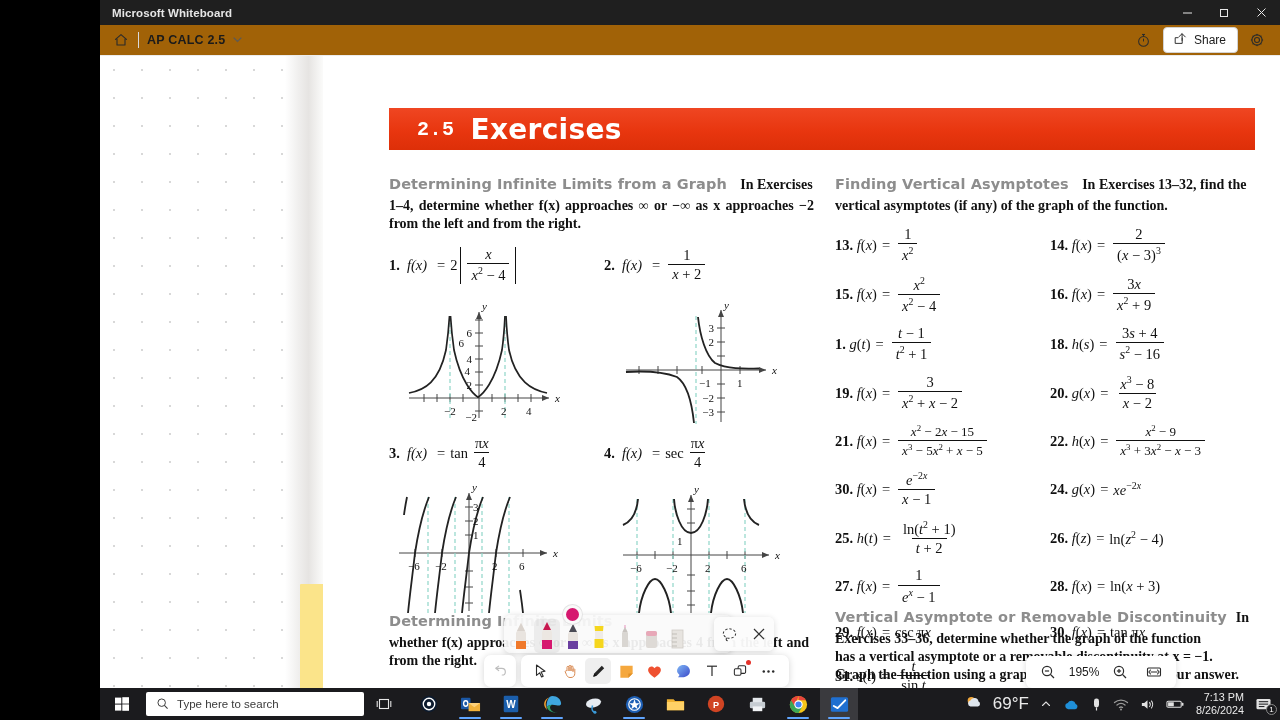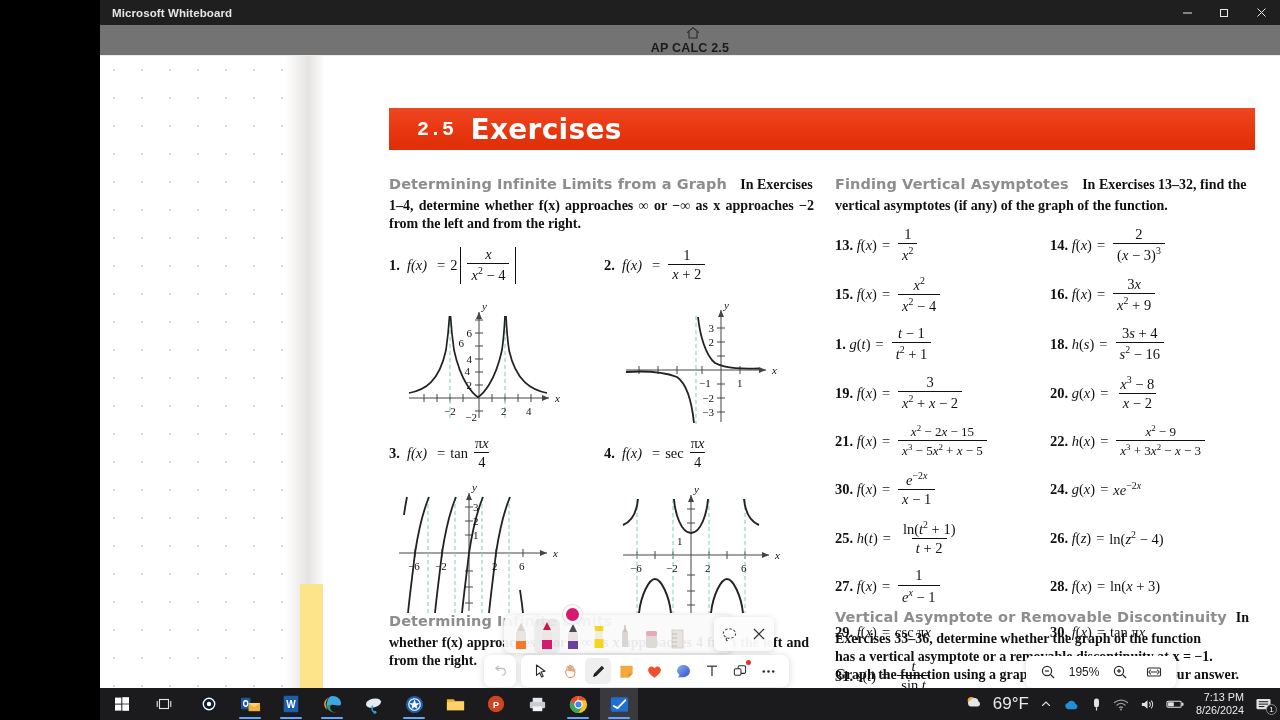--- a/index.html
+++ b/index.html
@@ -23,23 +23,22 @@
   }
   .win-ctrl-group { margin-left: auto; display: flex; height: 25px; }
   .win-ctrl {
     width: 37px; height: 25px; display: flex; align-items: center; justify-content: center;
     color: #e8e8e8;
   }
 
   
   .app-bar {
     position: absolute; left: 100px; top: 25px; width: 1180px; height: 31px;
-    background: #737373; display: flex; align-items: center;
+    background: #a16207; display: flex; align-items: center;
     border-bottom: 1px solid #ececec;
-    flex-direction: column;
   }
   .home-btn { width: 30px; height: 26px; display:flex; align-items:center; justify-content:center; margin-left: 6px; }
   .bar-div { width:1px; height:16px; background:#d9d9d9; margin: 0 8px 0 2px; }
   .doc-title { font-size: 12.5px; font-weight: 700; color: #1b1b1b; letter-spacing: .2px; }
   .chev { margin-left: 7px; color:#444; }
   .app-bar-right { margin-left: auto; display: flex; align-items: center; gap: 4px; padding-right: 8px; }
   .timer-btn { width: 30px; height: 26px; display:flex; align-items:center; justify-content:center; }
   .share-btn {
     display: flex; align-items: center; gap: 7px;
     border: 1px solid #d2d2d2; border-radius: 4px;
@@ -873,20 +872,29 @@
   <div class="taskbar">
     <div class="tb-left-pad"></div>
     <div class="start-btn">
       <svg width="16" height="16" viewBox="0 0 16 16">
         <rect x="1" y="1.6" width="6.3" height="6" fill="#ffffff"></rect>
         <rect x="8.3" y="1.2" width="6.7" height="6.4" fill="#ffffff"></rect>
         <rect x="1" y="8.6" width="6.3" height="6" fill="#ffffff"></rect>
         <rect x="8.3" y="8.4" width="6.7" height="6.4" fill="#ffffff"></rect>
       </svg>
     </div>
+    <div class="tb-search">
+      <span>
+        <svg width="13" height="13" viewBox="0 0 16 16">
+            <circle cx="7" cy="7" r="4.6" fill="none" stroke="#3a3a3a" stroke-width="1.2"></circle>
+            <line x1="10.4" y1="10.4" x2="14.2" y2="14.2" stroke="#3a3a3a" stroke-width="1.3"></line>
+          </svg>
+      </span>
+      <span>Type here to search</span>
+    </div>
     <div class="taskview">
       <svg width="16" height="16" viewBox="0 0 16 16">
           <rect x="3.5" y="3.5" width="9" height="9" fill="none" stroke="#e6e6e6" stroke-width="1.1"></rect>
           <line x1="1.2" y1="5" x2="1.2" y2="11" stroke="#e6e6e6" stroke-width="1.1"></line>
           <line x1="14.8" y1="5" x2="14.8" y2="11" stroke="#e6e6e6" stroke-width="1.1"></line>
         </svg>
     </div>
     <div class="tb-apps">
       <div class="tb-app">
         <svg width="20" height="20" viewBox="0 0 22 22">

